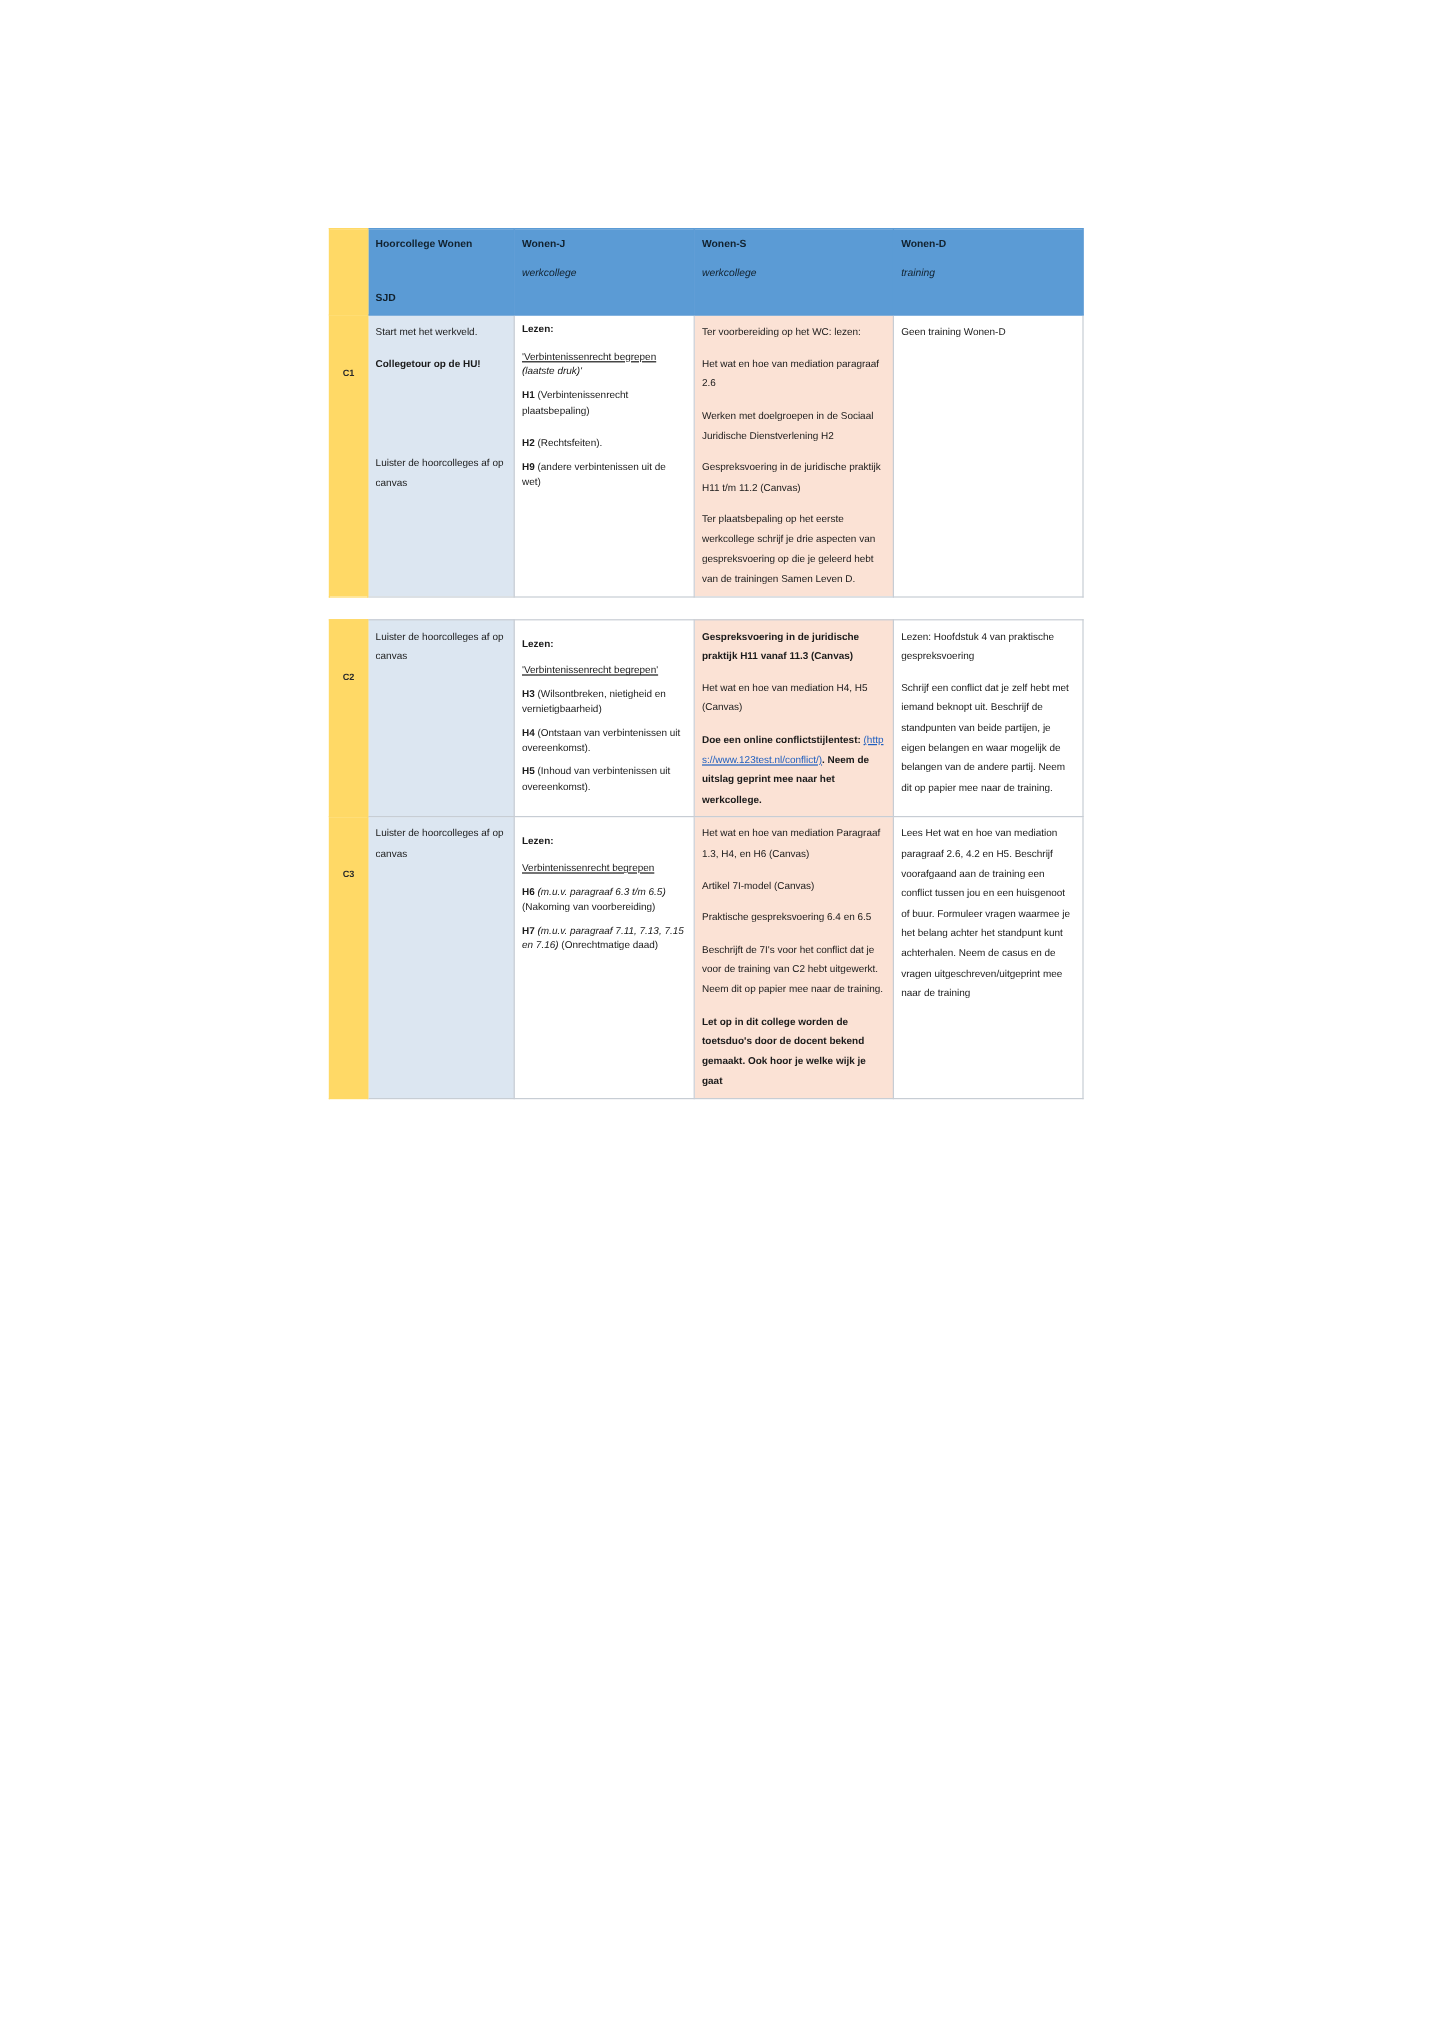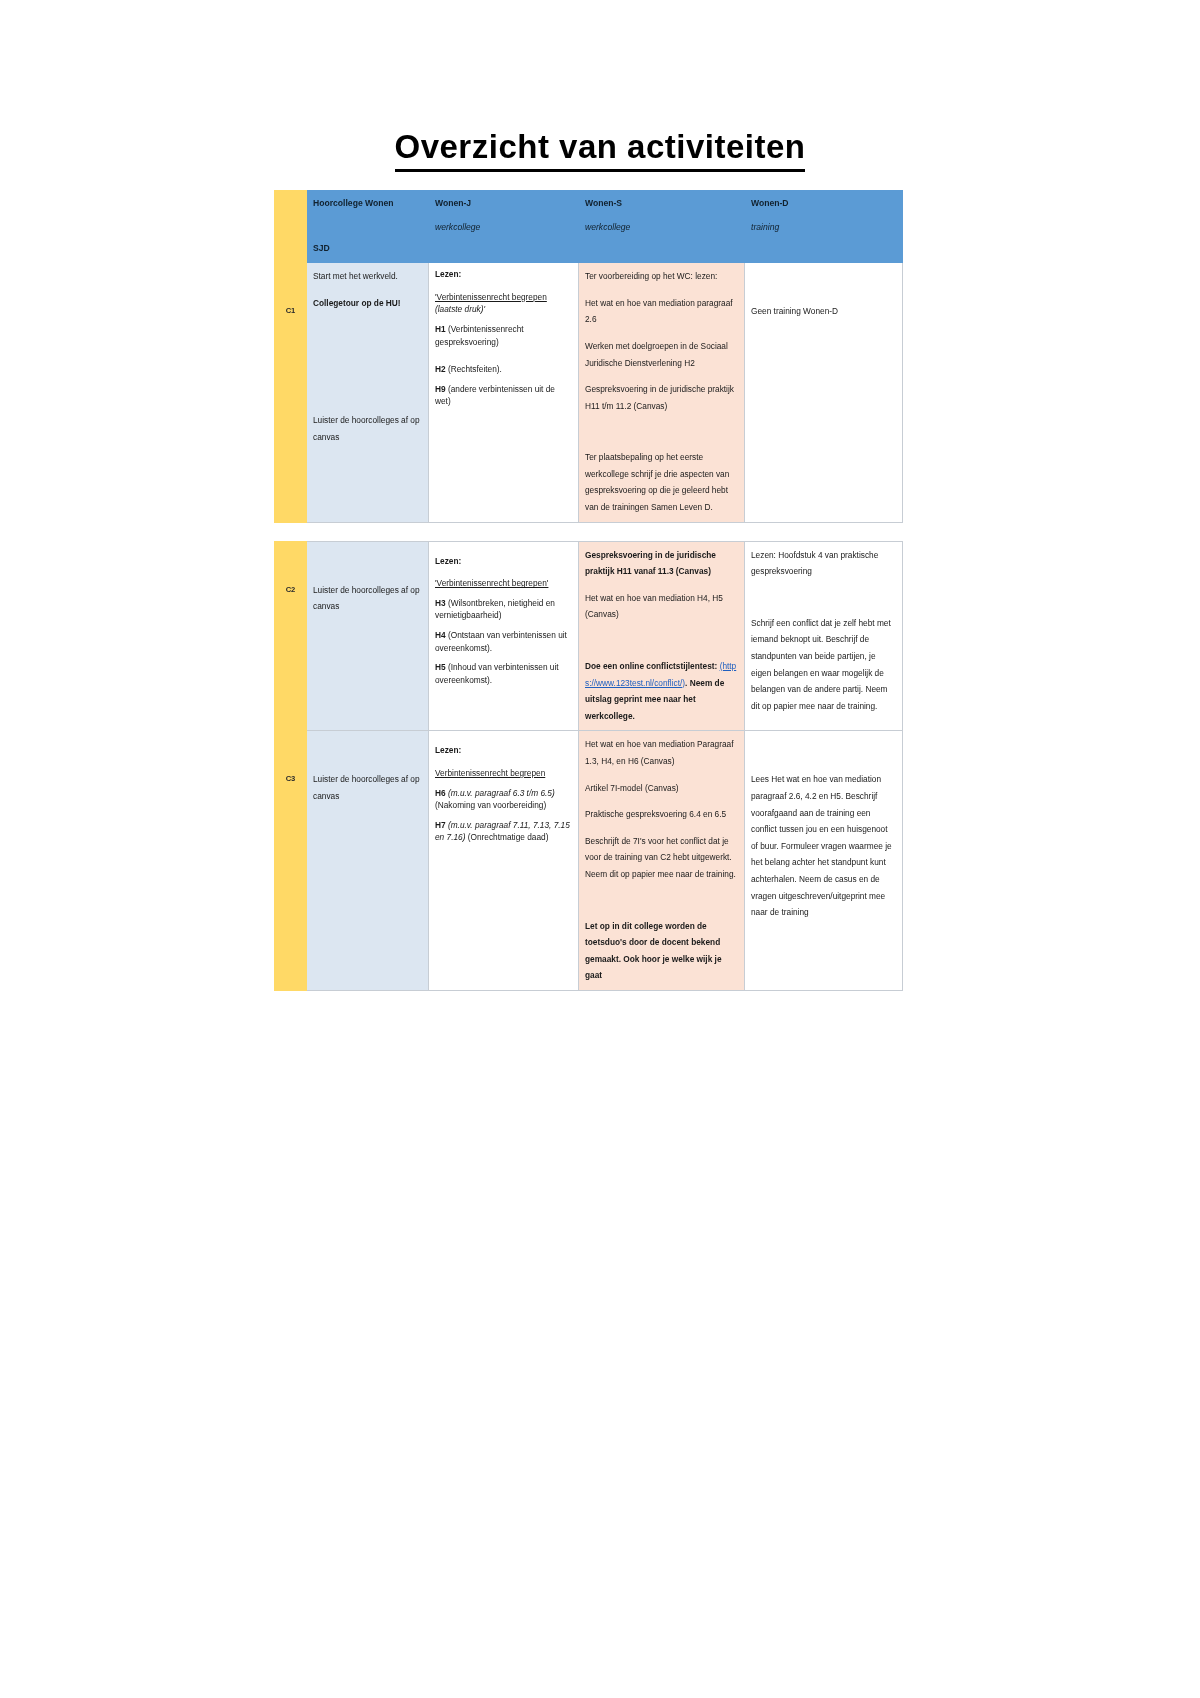--- a/index.html
+++ b/index.html
@@ -112,21 +112,21 @@
   td.ws {
     background: #fbe2d5;
     line-height: 2.0;
   }
   td.wd {
     background: #ffffff;
     line-height: 2.0;
   }
 
   p.blk { margin: 0 0 10px 0; }
-  p.blk:last-child { margin-bottom: 0; margin-top: 35px; }
+  p.blk:last-child { margin-bottom: 0; }
   p.tight { margin: 0 0 7px 0; }
   .b { font-weight: bold; }
   .i { font-style: italic; }
   .u { text-decoration: underline; }
   .lnk {
     color: #1f5fbf;
     text-decoration: underline;
     word-break: break-all;
   }
   .gap-sm { height: 8px; }
@@ -154,23 +154,20 @@
     background: #fbe2d5;
     line-height: 2.0;
   }
   td.blank-white { background: #ffffff; border: none; }
 </style>
 </head>
 <body>
 
 <div class="page">
 
-  <div class="doc-title">
-    <span class="underline">Overzicht van activiteiten</span>
-  </div>
 
   <div class="table-wrap">
     <table class="grid">
       <colgroup>
         <col class="c-idx">
           <col class="c-hoor">
           <col class="c-wj">
           <col class="c-ws">
           <col class="c-wd">
       </colgroup>
@@ -208,21 +205,21 @@
           </td>
 
           <td class="wj">
             <p class="blk b">Lezen:</p>
             <p class="tight">
               <span class="u">'Verbintenissenrecht begrepen</span>
               <span class="i">(laatste druk)'</span>
             </p>
             <p class="tight">
               <span class="b">H1</span>
-              <span>(Verbintenissenrecht gespreksvoering)</span>
+              <span>(Verbintenissenrecht plaatsbepaling)</span>
             </p>
             <div class="gap-sm"></div>
             <p class="tight">
               <span class="b">H2</span>
               <span>(Rechtsfeiten).</span>
             </p>
             <p class="tight">
               <span class="b">H9</span>
               <span>(andere verbintenissen uit de wet)</span>
             </p>

